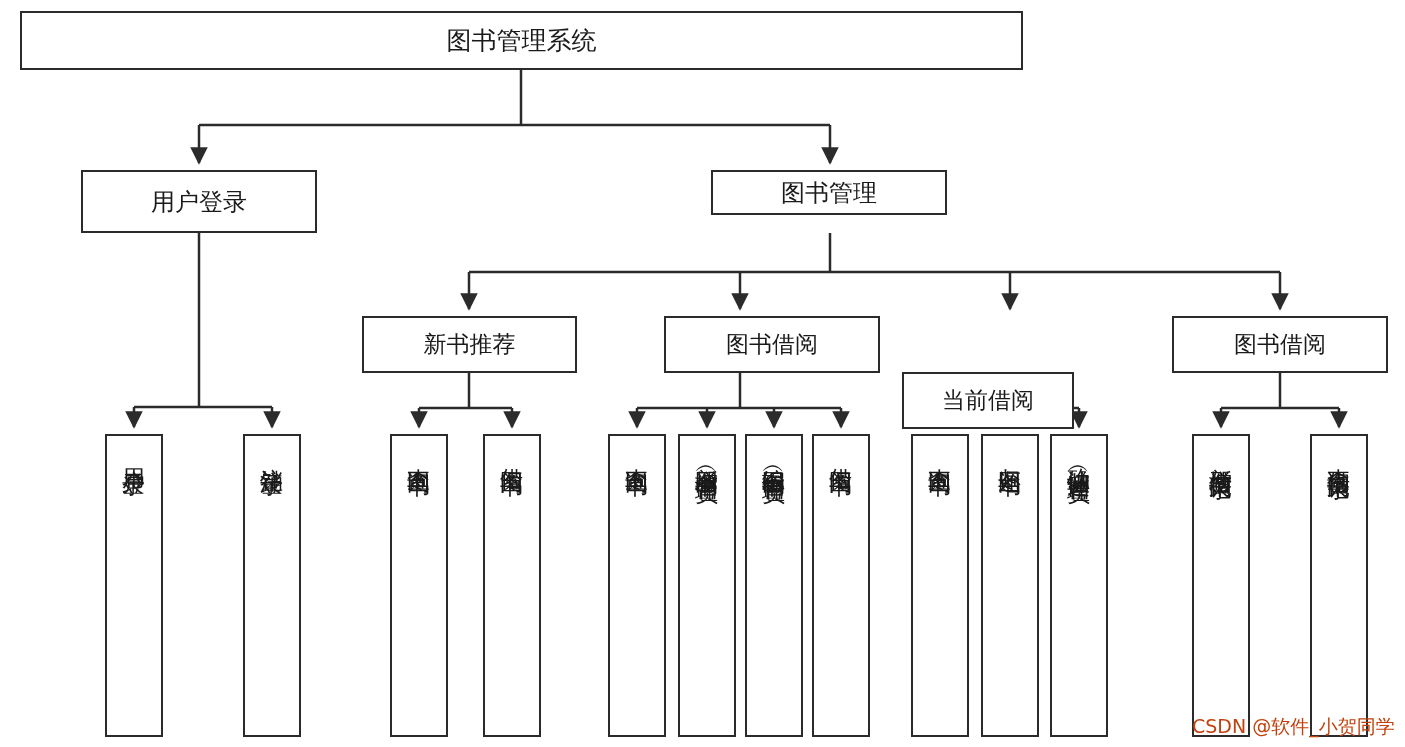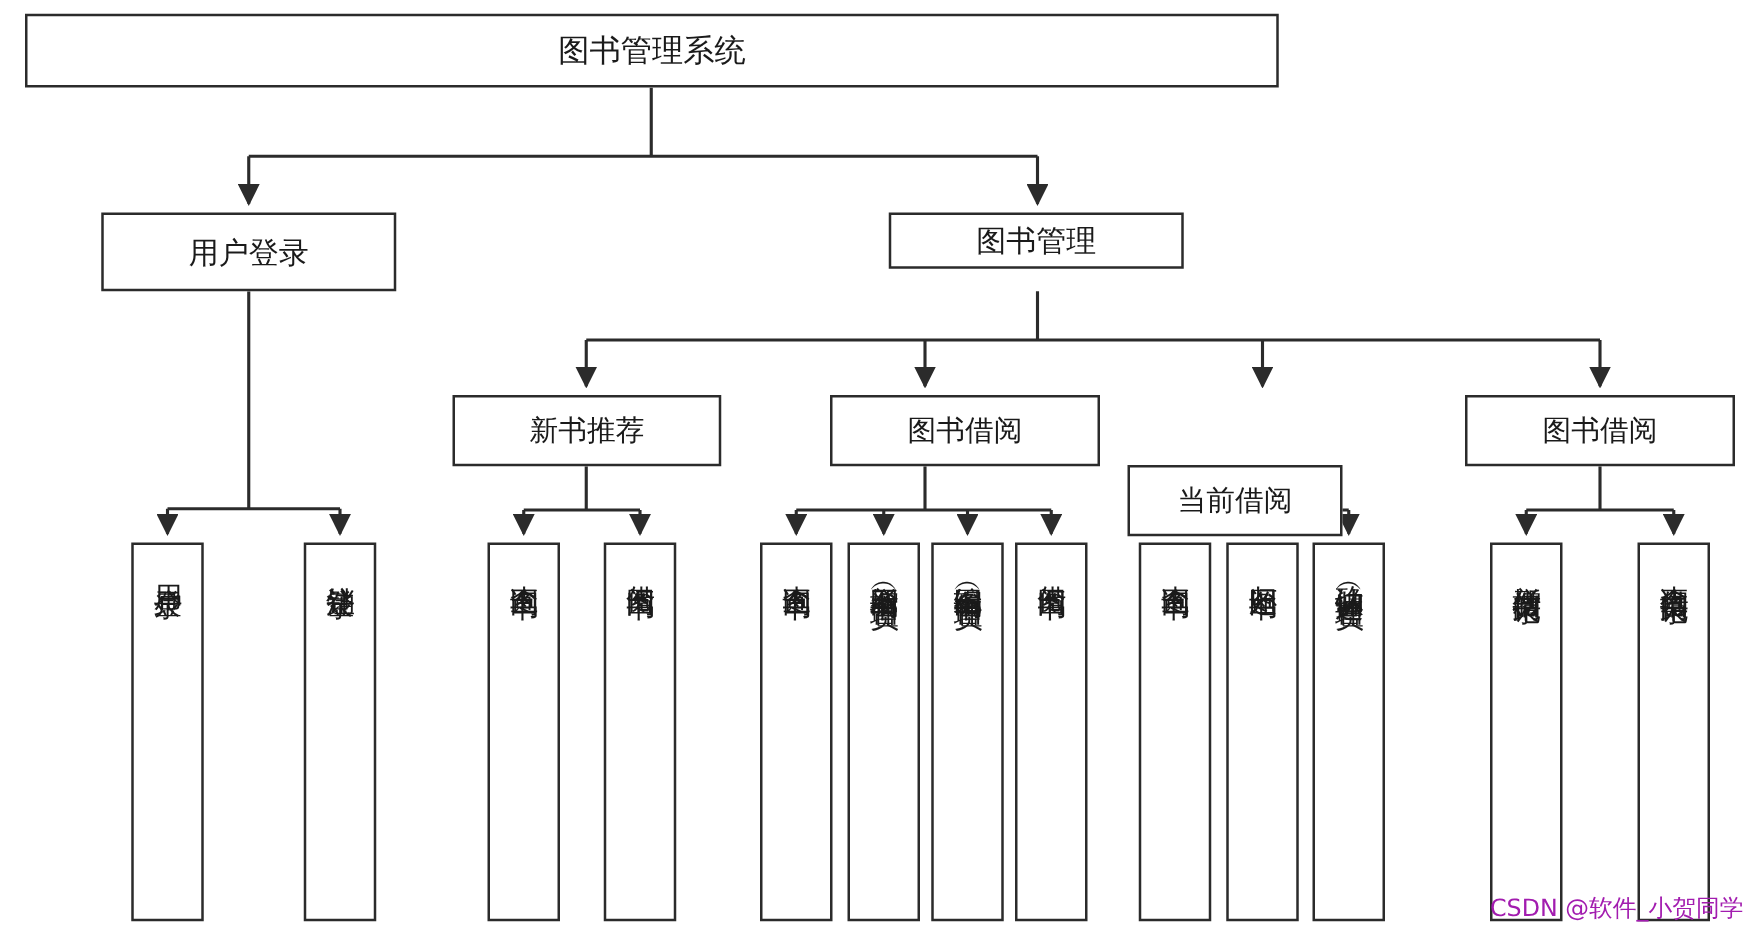--- a/index.html
+++ b/index.html
@@ -42,21 +42,21 @@
     text-orientation: upright;
     letter-spacing: 2px;
     line-height: 1.05;
     white-space: nowrap;
   }
   .watermark {
     position: absolute;
     left: 1192px;
     top: 714px;
     font-size: 19px;
-    color: #a21caf;
+    color: #c2410c;
     white-space: nowrap;
     z-index: 5;
     font-family: "DejaVu Sans", "Liberation Sans", sans-serif;
   }
 </style>
 </head>
 <body>
 
 <div id="canvas">
 

